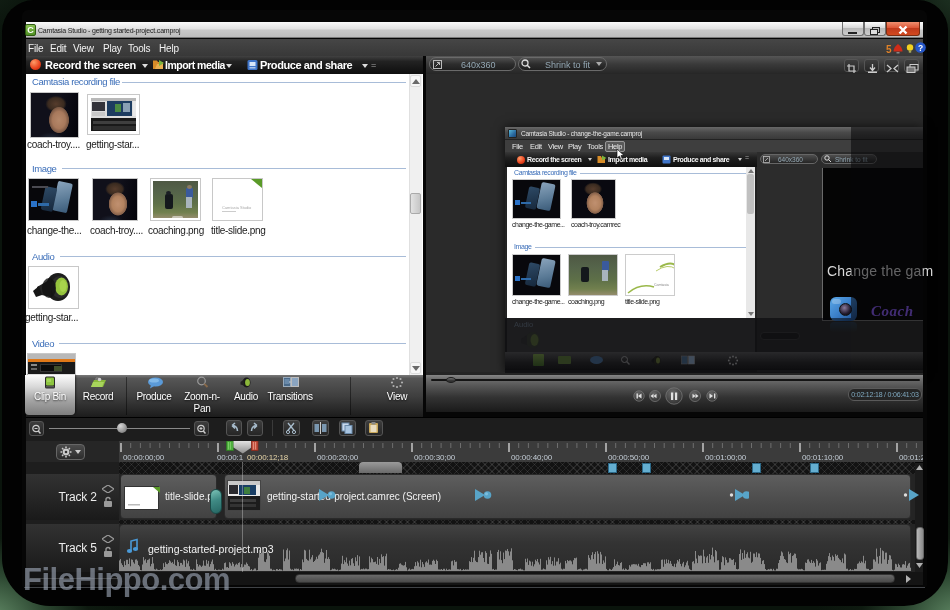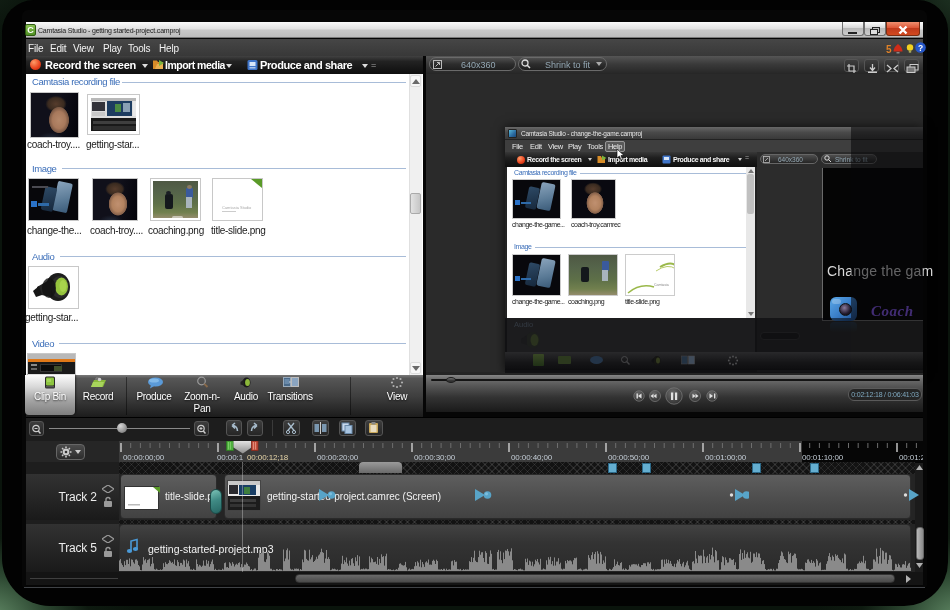--- a/index.html
+++ b/index.html
@@ -52,21 +52,21 @@
     background:linear-gradient(#fcfcfc 0%,#d8d8d8 30%,#a8a8a8 60%,#7e7e7e 100%);box-shadow:1px 0 2px rgba(0,0,0,.5);}
   .tabtxt{position:absolute;top:391px;font-size:10px;letter-spacing:-0.3px;line-height:12px;color:#fff;text-shadow:0 1px 2px rgba(0,0,0,.7);text-align:center;}
   .tsep{position:absolute;top:377px;width:1px;height:38px;background:rgba(0,0,0,.45);}
   
   #canvas{position:absolute;left:426px;top:74px;width:497px;height:298px;background:#2a2a2a;}
   #playbar{position:absolute;left:426px;top:372px;width:497px;height:40px;
     background:linear-gradient(#868686 0%,#6e6e6e 10%,#555 30%,#333 60%,#1a1a1a 100%);border-top:3px solid #252525;}
   
   #ttoolbar{position:absolute;left:26px;top:417px;width:897px;height:24px;background:#1d1d1d;border-top:1px solid #000;}
   .tlbtn{position:absolute;border-radius:3px;background:linear-gradient(#3d3d3d,#262626);border:1px solid #555;}
-  #rulerwrap{position:absolute;left:119px;top:441px;width:683px;height:21px;background:#3b3b3b;}
+  #rulerwrap{position:absolute;left:119px;top:441px;width:804px;height:21px;background:#3b3b3b;}
   #gearcol{position:absolute;left:26px;top:441px;width:93px;height:21px;background:#262626;}
   .hatch{position:absolute;background-color:#131313;
     background-image:repeating-linear-gradient(45deg, rgba(255,255,255,.09) 0 1px, transparent 1px 5px),
                      repeating-linear-gradient(135deg, rgba(255,255,255,.09) 0 1px, transparent 1px 5px);}
   .labelcol{position:absolute;left:26px;width:93px;background:linear-gradient(#323232,#1a1a1a);}
   .trackname{position:absolute;font-size:12px;letter-spacing:-0.2px;color:#ececec;}
   .trackrow{position:absolute;left:119px;width:796px;background:#242424;}
   .clip{position:absolute;border-radius:4px;background:linear-gradient(#5e5e5e 0%,#4c4c4c 60%,#424242 100%);border:1px solid #2a2a2a;}
   .cliptxt{position:absolute;font-size:10px;color:#f2f2f2;white-space:nowrap;}
   
@@ -702,13 +702,14 @@
         <rect x="45" y="6.5" width="2.2" height="7.5"></rect>
       <polygon points="62.5,7.7 65.5,10 62.5,12.3"></polygon>
         <polygon points="65.5,7.7 68.5,10 65.5,12.3"></polygon>
       <polygon points="79.5,7.5 83,10 79.5,12.5"></polygon>
         <rect x="84" y="7.5" width="1.4" height="5"></rect>
     </g>
   </svg>
   <div class="abs" style="left:848px;top:388px;width:74px;height:13px;border-radius:6px;background:#252525;border:1px solid #5a5a5a;color:#7fa8bf;font-size:7px;text-align:center;line-height:12px;letter-spacing:-0.2px;white-space:nowrap;">0:02:12:18 / 0:06:41:03</div>
 
   <div class="abs" style="left:24px;top:587px;width:901px;height:1px;background:#4e5156;opacity:.8;"></div>
+  <div id="wm">FileHippo.com</div>
 </div>
 
 </body></html>

